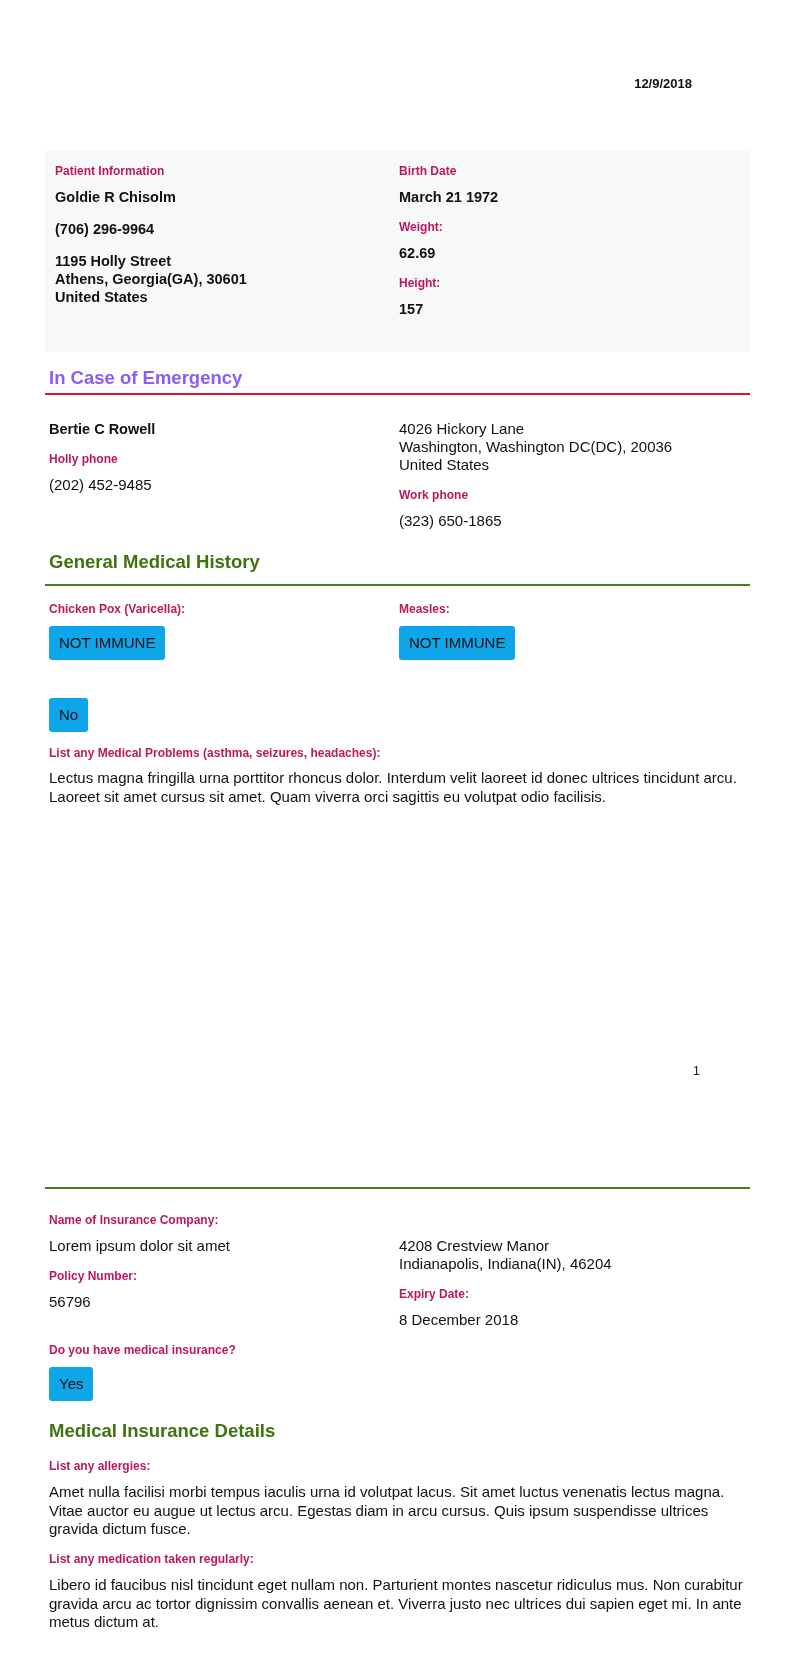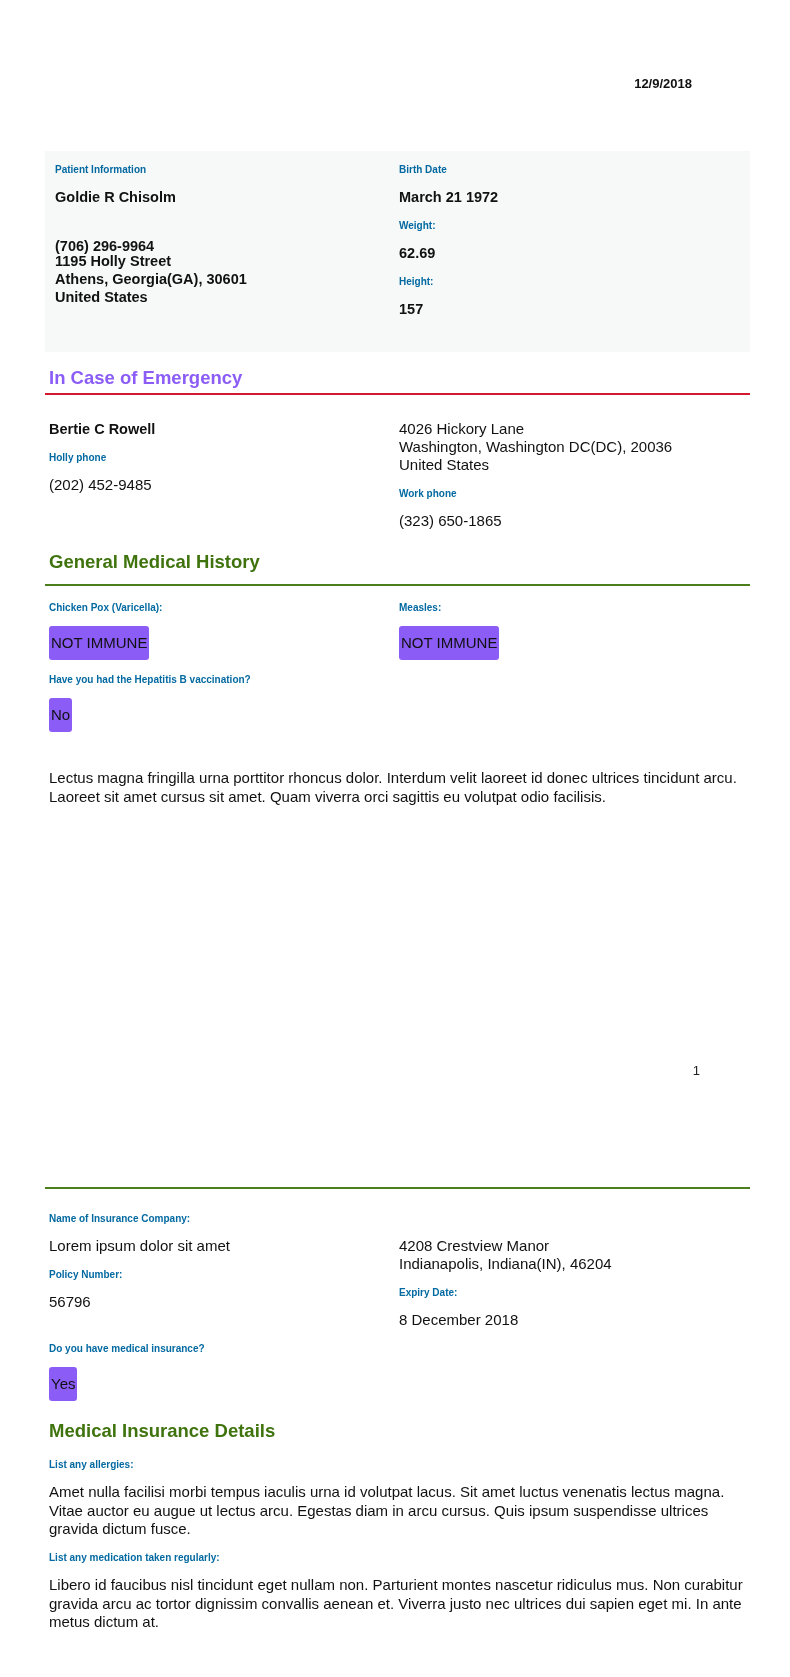--- a/index.html
+++ b/index.html
@@ -19,43 +19,43 @@
     .title {
       position: absolute; left: 49px; top: 104px;
       font-size: 32px; font-weight: bold; color: #3f730d;
       letter-spacing: -0.3px;
     }
 
     .info-box {
       position: absolute; left: 45px; top: 151px; width: 705px; height: 201px;
       background: #f7f8f8;
     }
-    .green-label { color: #0369a1; font-weight: bold; font-size: 10px; }
+    .green-label { color: #be185d; font-weight: bold; font-size: 12px; }
     .bold-val { font-weight: bold; font-size: 14.5px; color: #111; line-height: 18px; }
     .reg-val { font-size: 15px; color: #111; line-height: 18px; }
 
     .abs { position: absolute; }
 
     .section-rule-red { position: absolute; left: 45px; width: 705px; height: 2px; background: #d5182f; }
     .section-rule-green { position: absolute; left: 45px; width: 705px; height: 2px; background: #4a7f1c; }
 
     .emergency-title {
       position: absolute; left: 49px; top: 367px;
       font-size: 18.5px; font-weight: bold; color: #8b5cf6;
     }
     .section-title {
       position: absolute; left: 49px;
       font-size: 18.5px; font-weight: bold; color: #3f730d;
     }
 
     .pill {
       position: absolute;
-      background: #8b5cf6; border-radius: 3px;
+      background: #0ea5e9; border-radius: 3px;
       font-size: 15px; color: #111;
-      padding: 0 2px; height: 34px; line-height: 34px;
+      padding: 0 10px; height: 34px; line-height: 34px;
       white-space: nowrap;
     }
 
     .para {
       position: absolute; left: 49px; width: 700px;
       font-size: 15px; line-height: 18.5px; color: #111;
     }
 
     .page-num {
       position: absolute; right: 40px; top: 1063px; font-size: 13px; color: #222;
@@ -65,21 +65,21 @@
 <body>
 
 <div class="page">
 
   <div class="date">12/9/2018</div>
 
   <div class="info-box"></div>
 
   <div class="abs green-label" style="left:55px; top:164px;">Patient Information</div>
   <div class="abs bold-val" style="left:55px; top:188px;">Goldie R Chisolm</div>
-  <div class="abs bold-val" style="left:55px; top:220px;margin-top:17px;">(706) 296-9964</div>
+  <div class="abs bold-val" style="left:55px; top:220px;">(706) 296-9964</div>
   <div class="abs bold-val" style="left:55px; top:252px;">1195 Holly Street</div>
   <div class="abs bold-val" style="left:55px; top:270px;">Athens, Georgia(GA), 30601</div>
   <div class="abs bold-val" style="left:55px; top:288px;">United States</div>
 
   <div class="abs green-label" style="left:399px; top:164px;">Birth Date</div>
   <div class="abs bold-val" style="left:399px; top:188px;">March 21 1972</div>
   <div class="abs green-label" style="left:399px; top:220px;">Weight:</div>
   <div class="abs bold-val" style="left:399px; top:244px;">62.69</div>
   <div class="abs green-label" style="left:399px; top:276px;">Height:</div>
   <div class="abs bold-val" style="left:399px; top:300px;">157</div>
@@ -99,23 +99,23 @@
 
   <h2 class="section-title" style="top:551px;">General Medical History</h2>
   <div class="section-rule-green" style="top:584px;"></div>
 
   <div class="abs green-label" style="left:49px; top:602px;">Chicken Pox (Varicella):</div>
   <div class="pill" style="left:49px; top:626px;">NOT IMMUNE</div>
 
   <div class="abs green-label" style="left:399px; top:602px;">Measles:</div>
   <div class="pill" style="left:399px; top:626px;">NOT IMMUNE</div>
 
-  <div class="abs green-label" style="left:49px; top:674px;">Have you had the Hepatitis B vaccination?</div>
   <div class="pill" style="left:49px; top:698px;">No</div>
 
+  <div class="abs green-label" style="left:49px; top:746px;">List any Medical Problems (asthma, seizures, headaches):</div>
   <p class="para" style="top:769px;">Lectus magna fringilla urna porttitor rhoncus dolor. Interdum velit laoreet id donec ultrices tincidunt arcu. Laoreet sit amet cursus sit amet. Quam viverra orci sagittis eu volutpat odio facilisis.</p>
 
   <div class="page-num">1</div>
 
   <div class="section-rule-green" style="top:1187px;"></div>
 
   <div class="abs green-label" style="left:49px; top:1213px;">Name of Insurance Company:</div>
   <div class="abs reg-val" style="left:49px; top:1237px;">Lorem ipsum dolor sit amet</div>
   <div class="abs green-label" style="left:49px; top:1269px;">Policy Number:</div>
   <div class="abs reg-val" style="left:49px; top:1293px;">56796</div>

